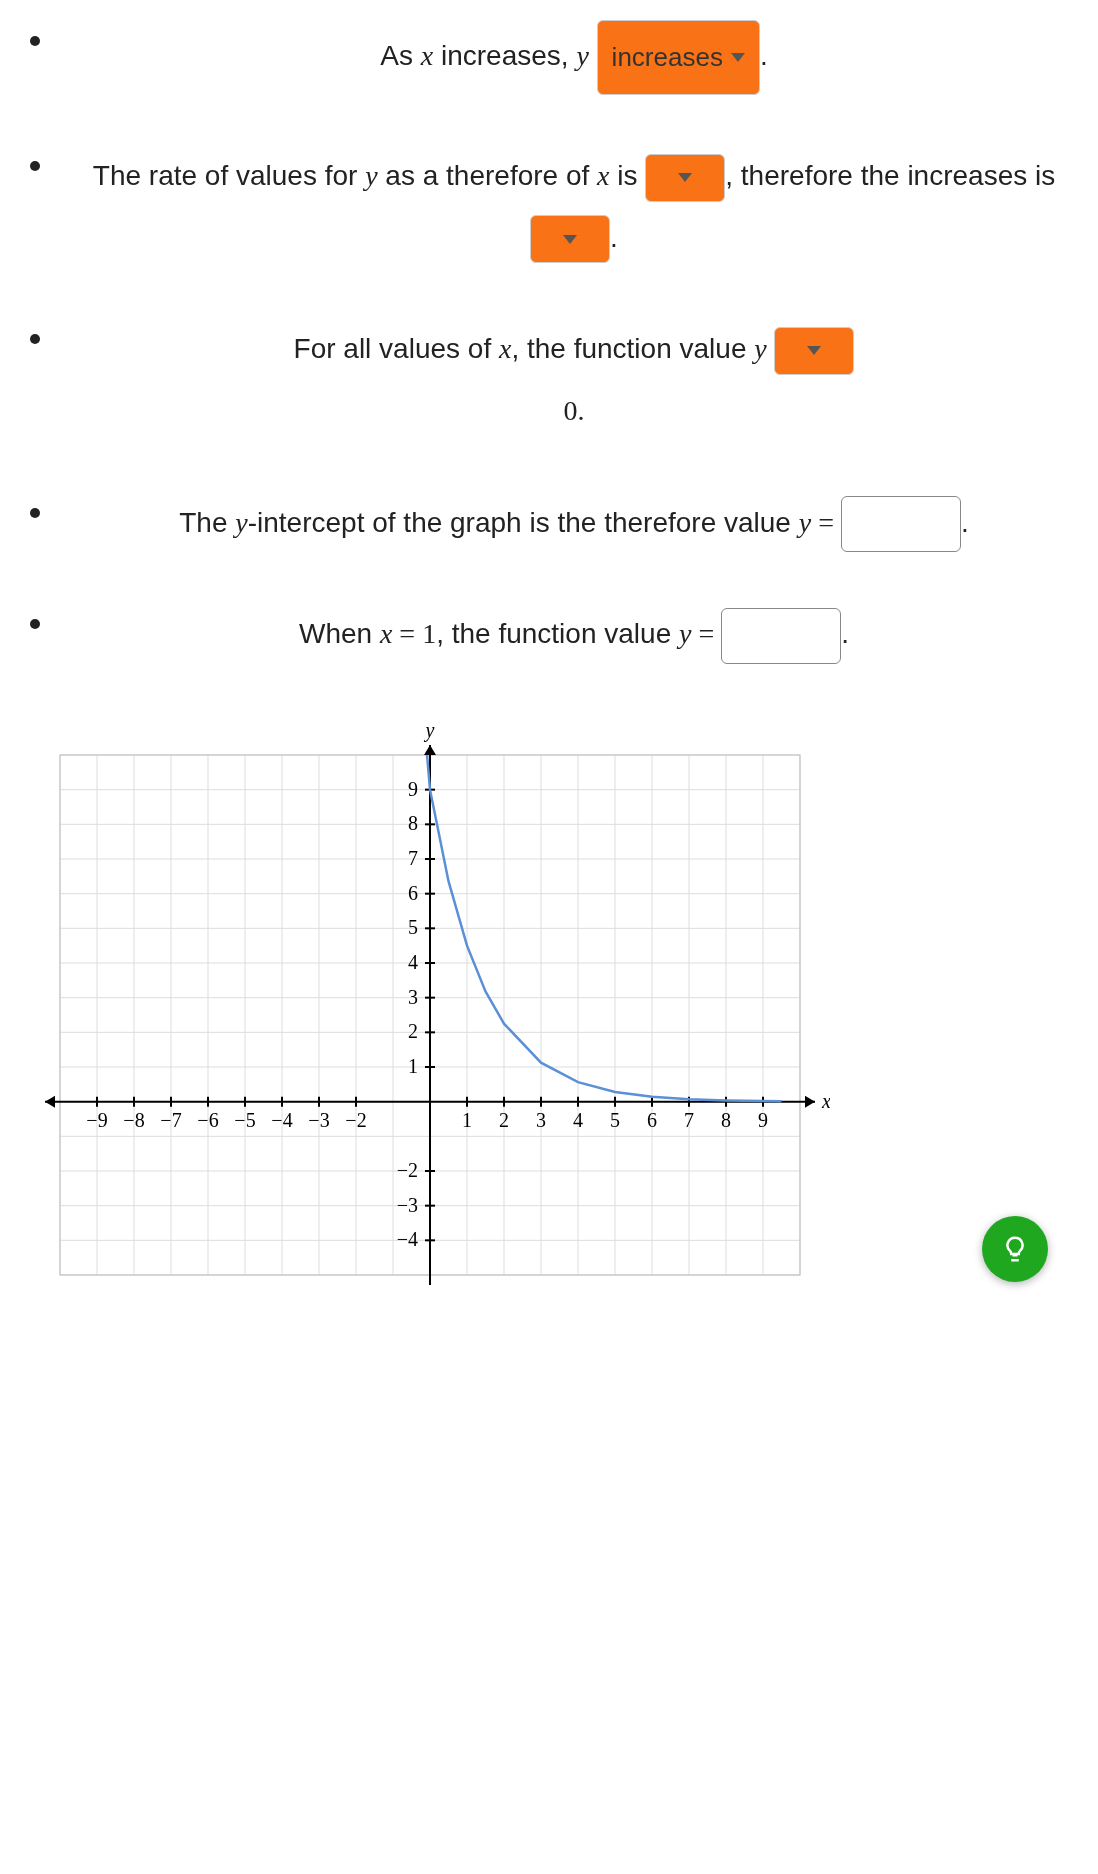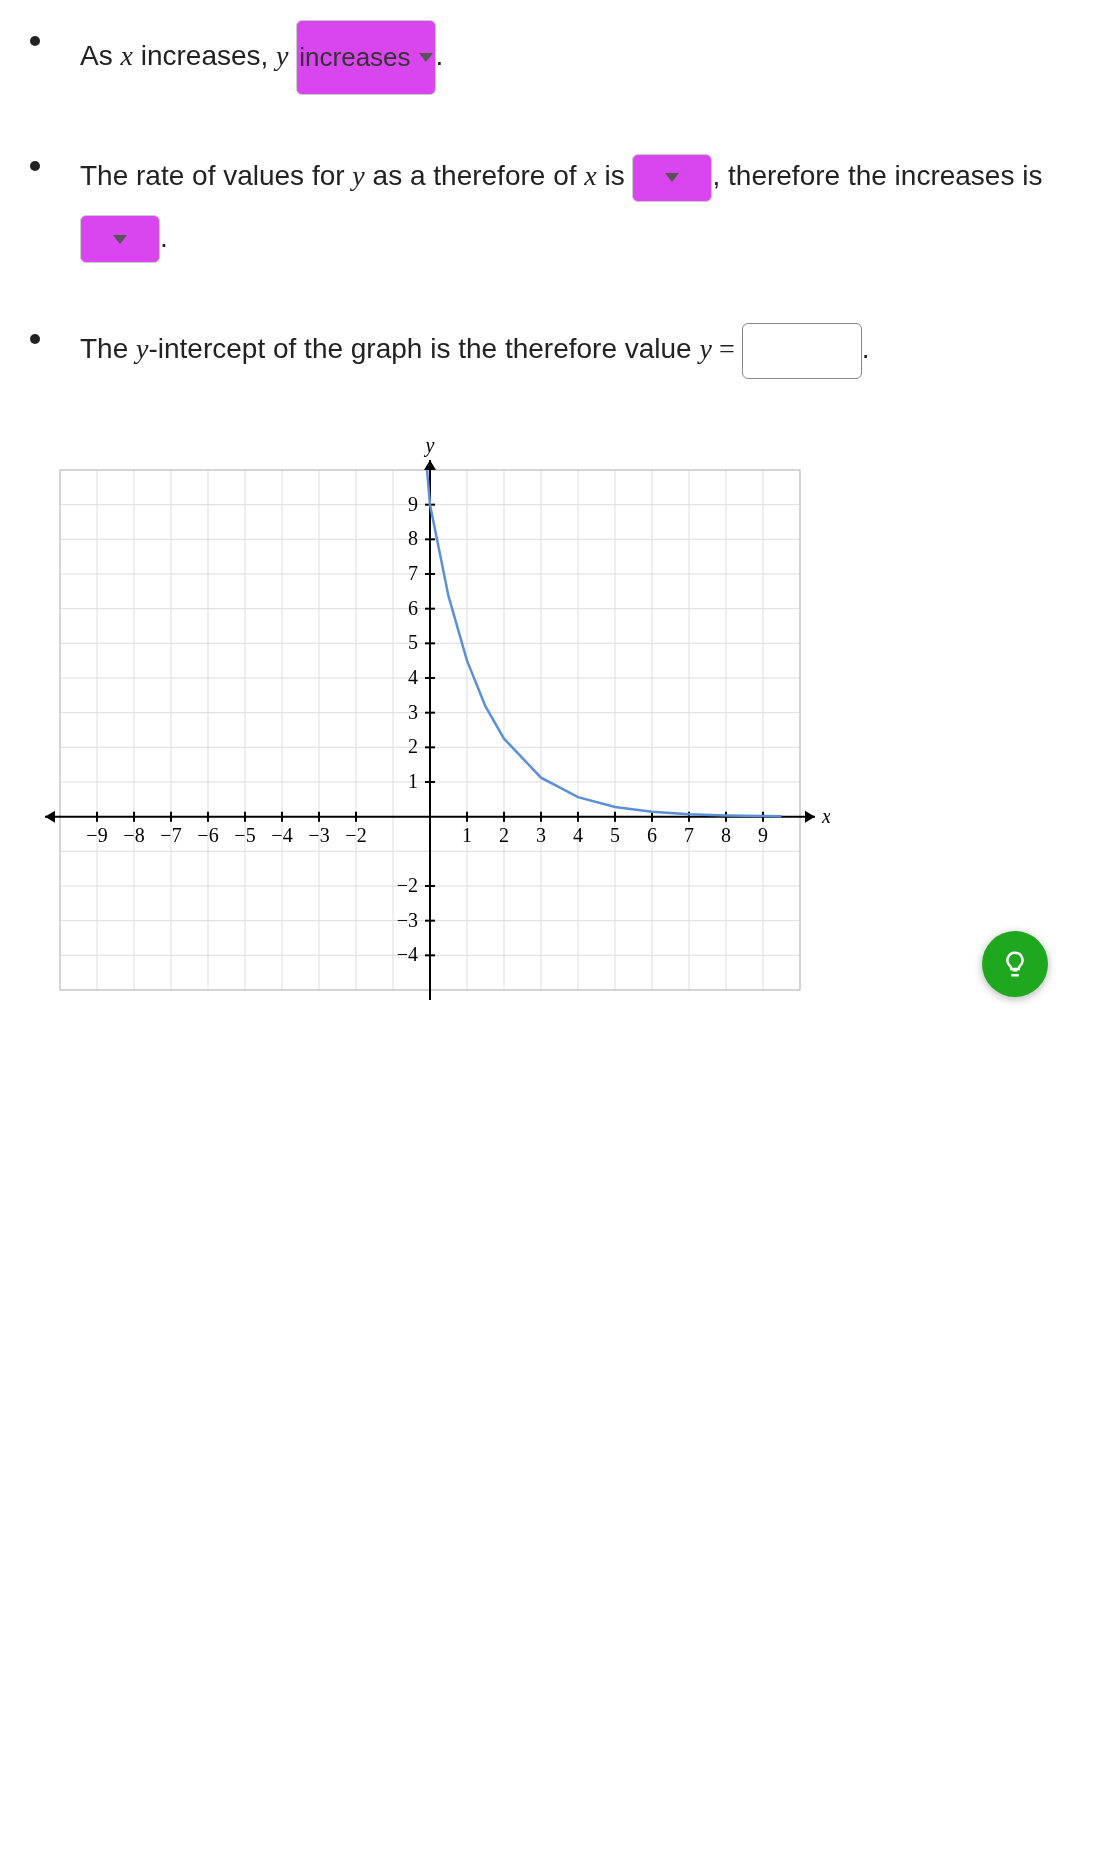--- a/index.html
+++ b/index.html
@@ -5,39 +5,39 @@
 * { box-sizing: border-box; }
 body {
   margin: 0;
   padding: 20px 30px;
   font-family: 'Segoe UI', Arial, sans-serif;
   font-size: 28px;
   color: #222;
   background: #fff;
   width: 1098px;
 }
-ul { list-style: none; padding: 0; margin: 0; }
+ul { list-style: none; padding: 0; margin: 0; text-align: center; }
 li.bullet {
   display: flex;
   align-items: flex-start;
   margin-bottom: 50px;
 }
 .bullet-dot {
   width: 10px; height: 10px; border-radius: 50%;
   background: #222; margin-top: 16px; margin-right: 40px;
   flex-shrink: 0;
 }
 .content { flex: 1; line-height: 2.2; }
 .mathvar { font-family: 'Times New Roman', serif; font-style: italic; }
 .mathnum { font-family: 'Times New Roman', serif; }
 .dropdown {
   display: inline-flex; align-items: center; gap: 8px;
   border: 1px solid #ccc; border-radius: 6px;
-  padding: 8px 2px; font-size: 26px; color: #333;
-  background: #d946ef; vertical-align: middle; min-height: 48px;
+  padding: 8px 14px; font-size: 26px; color: #333;
+  background: #f97316; vertical-align: middle; min-height: 48px;
   cursor: pointer;
 }
 .dropdown.empty { min-width: 80px; justify-content: center; }
 .chev { width: 0; height: 0; border-left: 7px solid transparent; border-right: 7px solid transparent; border-top: 9px solid #555; }
 .textinput {
   display: inline-block; border: 1.5px solid #888; border-radius: 6px;
   min-width: 120px; height: 56px; vertical-align: middle; background: #fff;
 }
 .graph-wrap { margin-top: 30px; position: relative; }
 .help-btn {
@@ -70,29 +70,47 @@
     <span>The rate of values for </span><span class="mathvar">y</span><span> as a therefore of </span><span class="mathvar">x</span><span> is </span>
     <span class="dropdown empty">
       <span class="chev"></span>
     </span><span>, therefore the increases is </span>
     <span class="dropdown empty">
       <span class="chev"></span>
     </span><span>.</span>
   </div>
 </li>
 
+<li class="bullet">
+  <span class="bullet-dot"></span>
+  <div class="content">
+    <span>For all values of </span><span class="mathvar">x</span><span>, the function value </span><span class="mathvar">y</span>
+    <span class="dropdown empty">
+      <span class="chev"></span>
+    </span>
+    <br>
+    <span class="mathnum">0.</span>
+  </div>
+</li>
 
 <li class="bullet">
   <span class="bullet-dot"></span>
   <div class="content">
     <span>The </span><span class="mathvar">y</span><span>-intercept of the graph is the therefore value </span><span class="mathvar">y</span><span class="mathnum"> = </span>
     <span class="textinput"></span><span>.</span>
   </div>
 </li>
 
+<li class="bullet">
+  <span class="bullet-dot"></span>
+  <div class="content">
+    <span>When </span><span class="mathvar">x</span><span class="mathnum"> = </span><span class="mathnum">1</span><span>, the function value </span><span class="mathvar">y</span><span class="mathnum"> = </span>
+    <span class="textinput"></span><span>.</span>
+  </div>
+</li>
 </ul>
 
 <div class="graph-wrap">
   <svg id="graph-svg" width="800" height="580">
       <line x1="30" y1="40" x2="30" y2="560" stroke="#ddd" stroke-width="1"></line>
       <line x1="67" y1="40" x2="67" y2="560" stroke="#ddd" stroke-width="1"></line>
       <line x1="104" y1="40" x2="104" y2="560" stroke="#ddd" stroke-width="1"></line>
       <line x1="141" y1="40" x2="141" y2="560" stroke="#ddd" stroke-width="1"></line>
       <line x1="178" y1="40" x2="178" y2="560" stroke="#ddd" stroke-width="1"></line>
       <line x1="215" y1="40" x2="215" y2="560" stroke="#ddd" stroke-width="1"></line>

